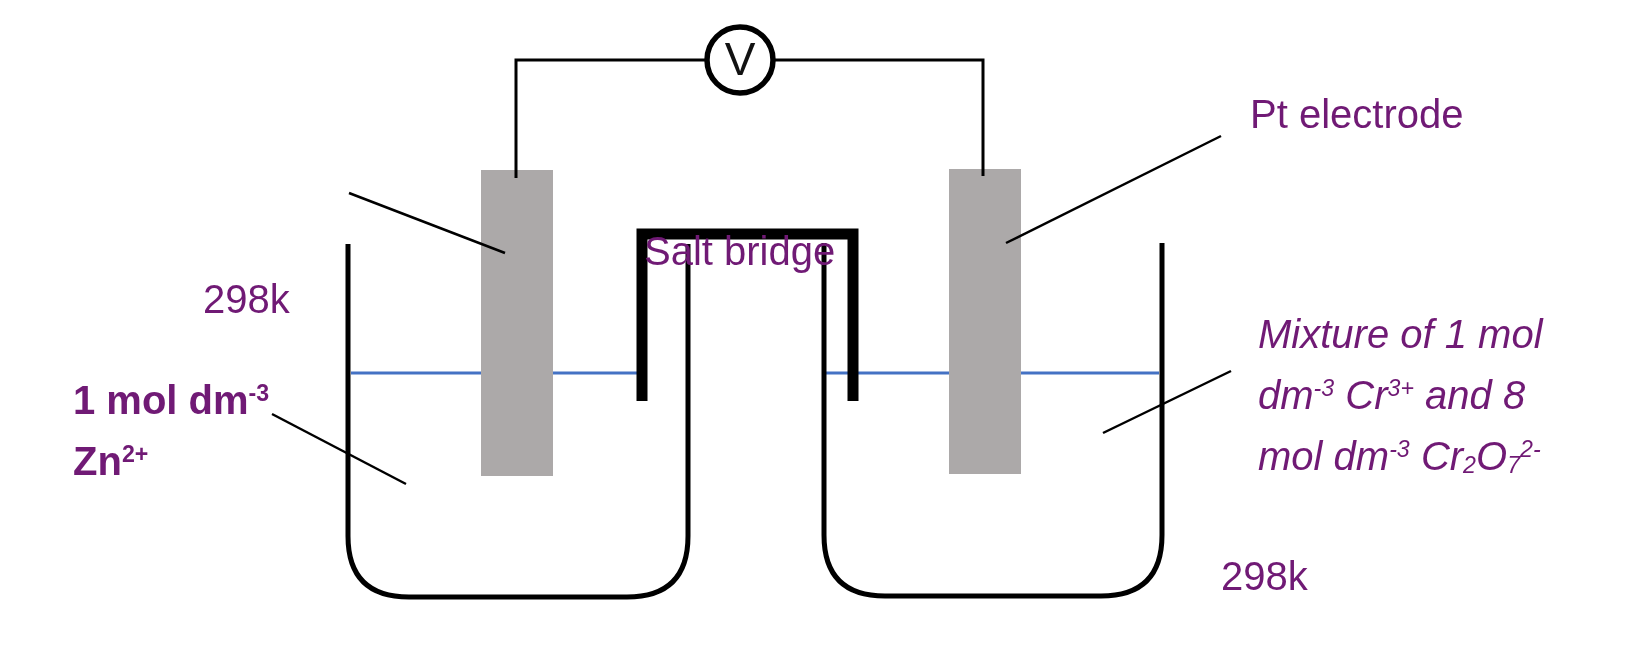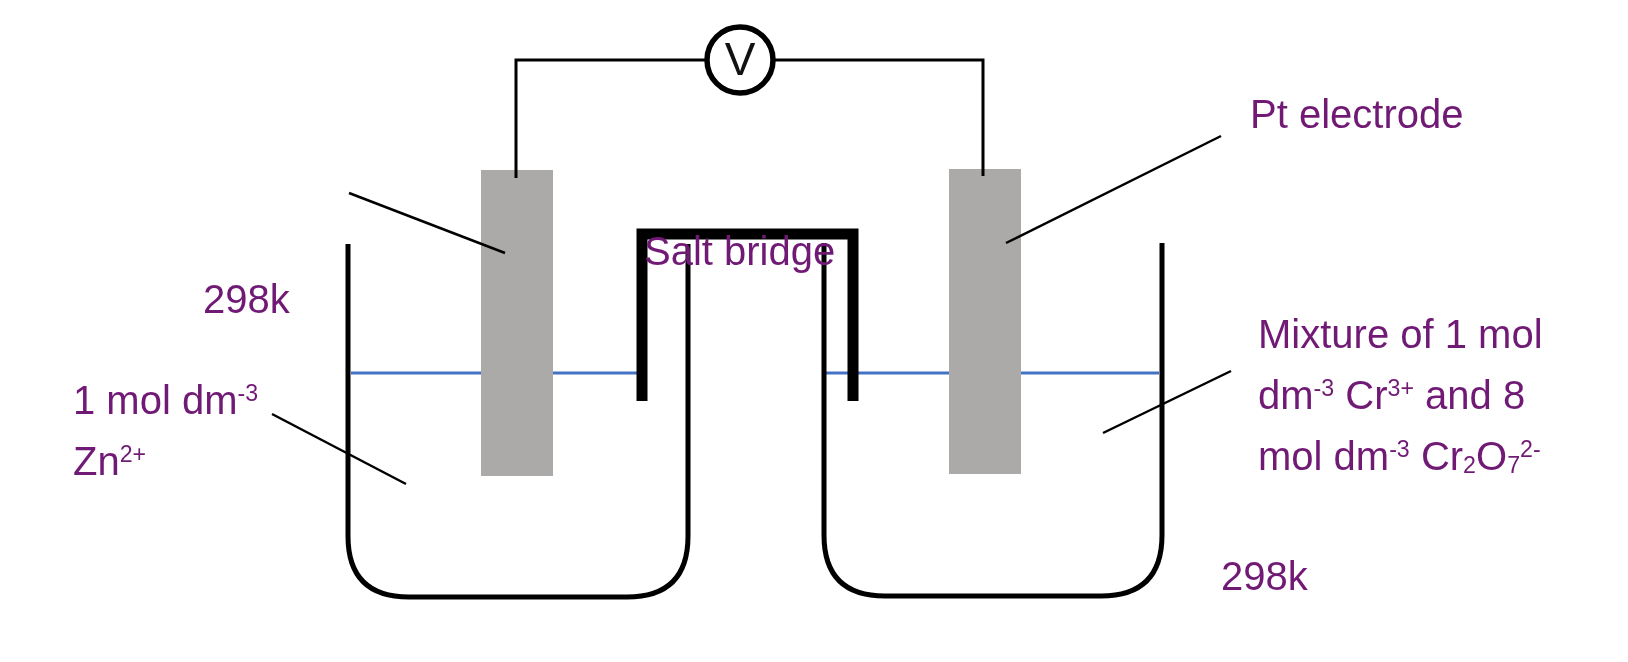--- a/index.html
+++ b/index.html
@@ -62,30 +62,30 @@
       <path d="M1006,243 L1221,136"></path>
       <path d="M1103,433 L1231,371"></path>
     </g>
   </svg>
 
   <div class="vmeter-label">V</div>
 
 
   <div class="lbl" style="left:203px;top:273px;">298k</div>
 
-  <div class="lbl multiline" style="left:73px;top:366px;">
+  <div class="lbl multiline" style="left:73px;top:366px;font-weight:bold;">
     <span>1 mol dm</span><sup>-3</sup><br>
     <span>Zn</span><sup>2+</sup>
   </div>
 
   <div class="lbl" style="left:644px;top:179px;margin-top:46px;">Salt bridge</div>
 
   <div class="lbl" style="left:1250px;top:88px;">Pt electrode</div>
 
-  <div class="lbl multiline" style="left:1258px;top:307px;">
+  <div class="lbl multiline" style="left:1258px;top:307px;font-style:italic;">
     <span>Mixture of 1 mol</span><br>
     <span>dm</span><sup>-3</sup><span> Cr</span><sup>3+</sup><span> and 8</span><br>
     <span>mol dm</span><sup>-3</sup><span> Cr</span><sub>2</sub><span>O</span><sub>7</sub><sup>2-</sup>
   </div>
 
   <div class="lbl" style="left:1221px;top:550px;">298k</div>
 
 </div>
 
 </body></html>

